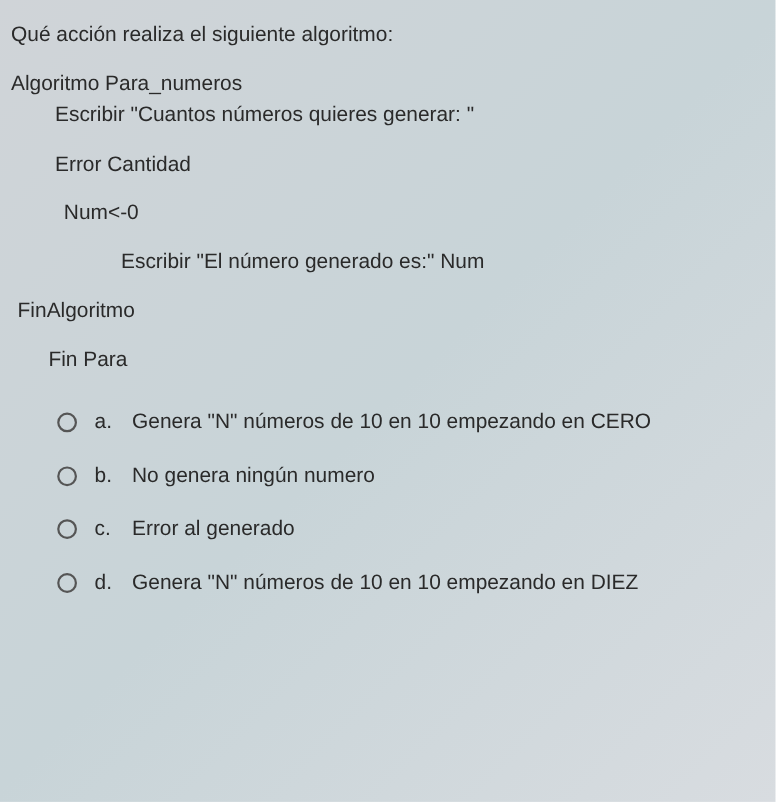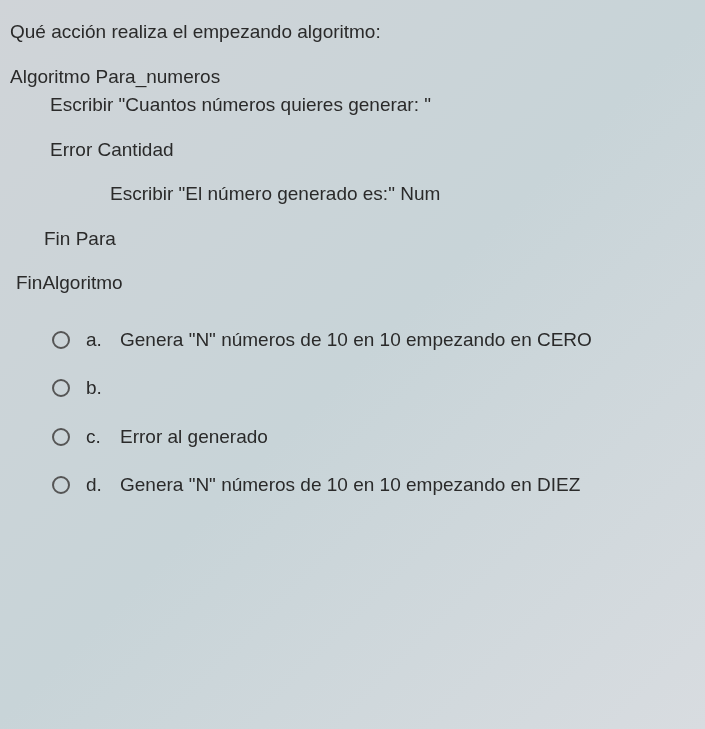--- a/index.html
+++ b/index.html
@@ -66,41 +66,43 @@
       margin-right: 14px;
       min-width: 20px;
     }
     .option-text {
       flex: 1;
     }
   </style>
 </head>
 <body>
 
-<div class="question">Qué acción realiza el empezando algoritmo:</div>
+<div class="question">Qué acción realiza el siguiente algoritmo:</div>
 
 <div class="algo-title">Algoritmo Para_numeros</div>
 
 <div class="code-block">
   <div class="code-line indent-1">Escribir "Cuantos números quieres generar: "</div>
   <div class="code-line indent-1">Error Cantidad</div>
+  <div class="code-line indent-2">Num&lt;-0</div>
   <div class="code-line indent-3">Escribir "El número generado es:"  Num</div>
+  <div class="code-line indent-finalgo">FinAlgoritmo</div>
   <div class="code-line indent-fin">Fin Para</div>
-  <div class="code-line indent-finalgo">FinAlgoritmo</div>
 </div>
 
 <div class="options">
   <div class="option-row">
     <div class="radio"></div>
     <span class="option-letter">a.</span>
     <span class="option-text">Genera "N" números de 10 en 10 empezando en CERO</span>
   </div>
   <div class="option-row">
     <div class="radio"></div>
     <span class="option-letter">b.</span>
+    <span class="option-text">No genera ningún numero</span>
   </div>
   <div class="option-row">
     <div class="radio"></div>
     <span class="option-letter">c.</span>
     <span class="option-text">Error al generado</span>
   </div>
   <div class="option-row">
     <div class="radio"></div>
     <span class="option-letter">d.</span>
     <span class="option-text">Genera "N" números de 10 en 10 empezando en DIEZ</span>

